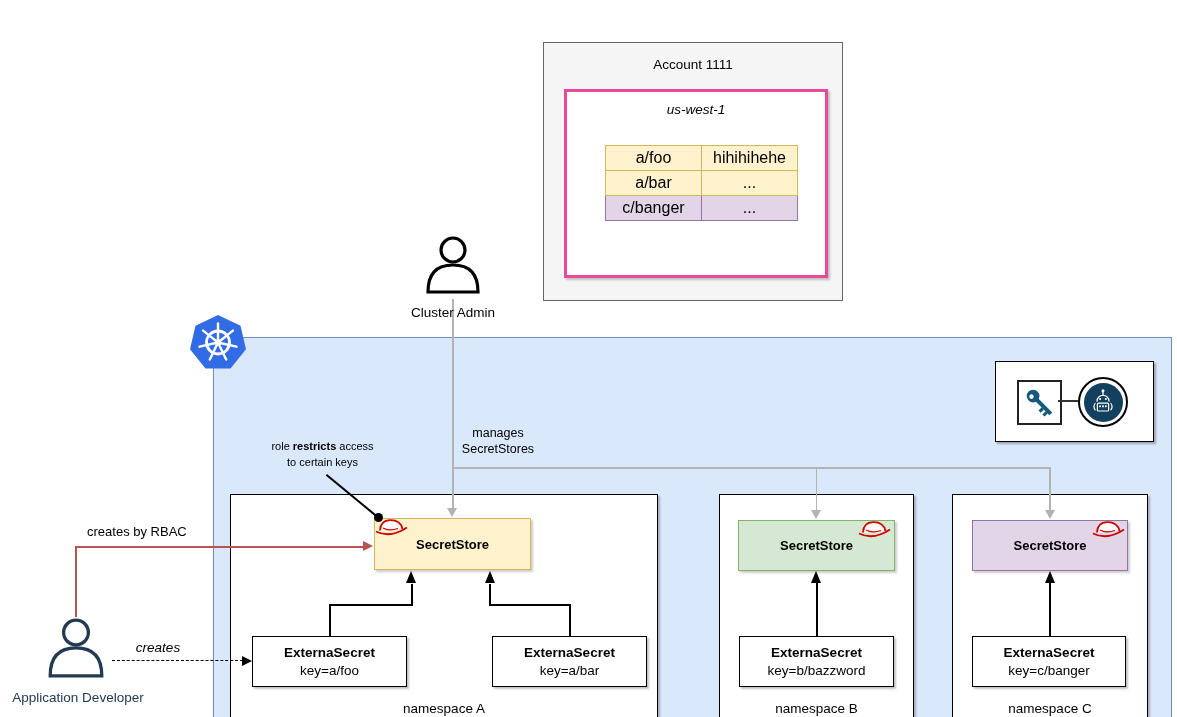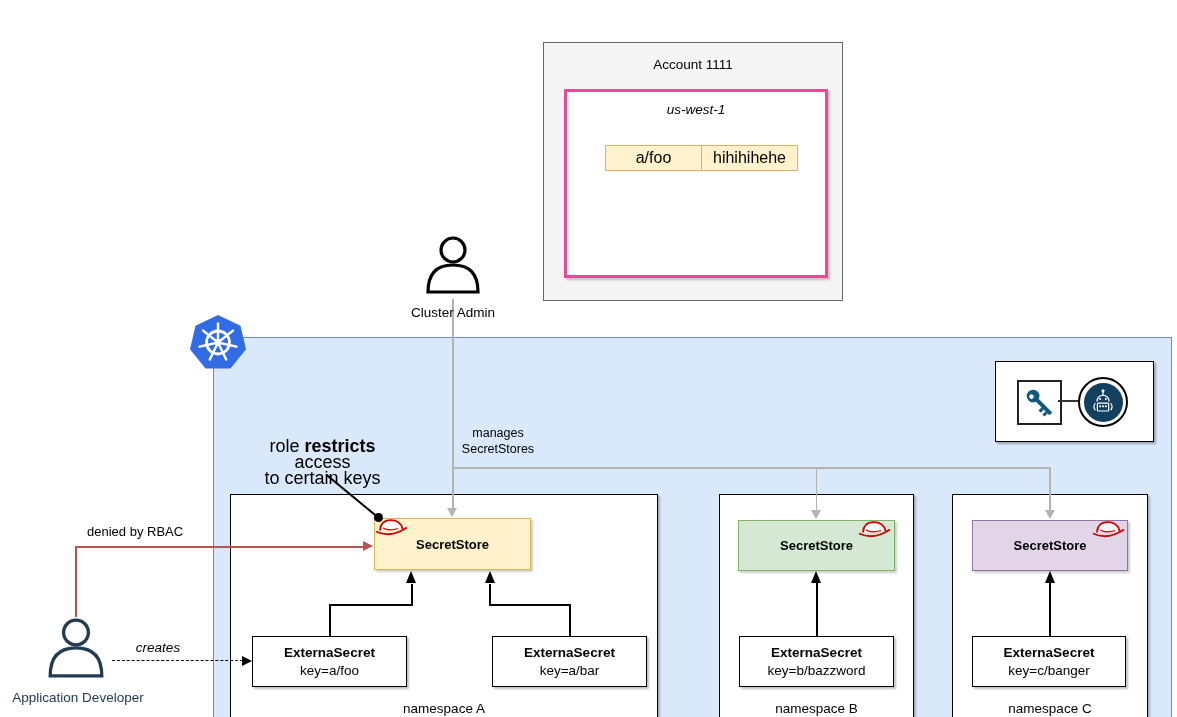--- a/index.html
+++ b/index.html
@@ -89,20 +89,28 @@
   <div class="abs account">
     <div class="abs account-title">Account 1111</div>
     <div class="abs region-box">
       <div class="abs region-name">us-west-1</div>
       <table class="secrets">
         <tbody>
             <tr>
           <td class="c-yellow">a/foo</td>
           <td class="c-yellow">hihihihehe</td>
         </tr>
+        <tr>
+          <td class="c-yellow">a/bar</td>
+          <td class="c-yellow">...</td>
+        </tr>
+        <tr>
+          <td class="c-purple">c/banger</td>
+          <td class="c-purple">...</td>
+        </tr>
       </tbody>
         </table>
     </div>
   </div>
 
   <div class="abs person" style="left:421px;top:197px;width:64px;height:64px;color:#000;">
     <svg width="64" height="64" viewBox="0 0 64 64">
       <circle cx="32" cy="15" r="12" fill="#fff" stroke="currentColor" stroke-width="3.2"></circle>
       <path d="M7 57 C7 36 18 30 32 30 C46 30 57 36 57 57 Z" fill="#fff" stroke="currentColor" stroke-width="3.2"></path>
     </svg>
@@ -115,21 +123,21 @@
   <div class="abs gline" style="left:815.5px;top:429px;width:1.6px;height:44px;"></div>
   <div class="abs arr arr-down-g" style="left:811px;top:472px;"></div>
   <div class="abs gline" style="left:1049px;top:429px;width:1.6px;height:44px;"></div>
   <div class="abs arr arr-down-g" style="left:1044.5px;top:472px;"></div>
 
   <div class="abs lbl center" style="left:450px;top:387px;width:96px;font-size:12.5px;">
     <span>manages</span><br>
     <span>SecretStores</span>
   </div>
 
-  <div class="abs lbl center" style="left:240px;top:400px;width:165px;font-size:18px;">
+  <div class="abs lbl center" style="left:240px;top:400px;width:165px;font-size:11px;">
     <span>role </span><b>restricts</b><span> access</span><br>
     <span>to certain keys</span>
   </div>
   <div class="abs ann-line"></div>
   <div class="abs dot" style="left:374px;top:475px;"></div>
 
   <div class="abs ns-box" style="left:230px;top:456px;width:426px;height:229px;">
     <div class="ns-label">namespace A</div>
   </div>
   <div class="abs store store-a">SecretStore</div>
@@ -232,19 +240,19 @@
     <svg width="66" height="68" viewBox="0 0 64 64">
       <circle cx="32" cy="15" r="12" fill="#fff" stroke="currentColor" stroke-width="3.2"></circle>
       <path d="M7 57 C7 36 18 30 32 30 C46 30 57 36 57 57 Z" fill="#fff" stroke="currentColor" stroke-width="3.2"></path>
     </svg>
   </div>
   <div class="abs lbl center navy" style="left:0px;top:652px;width:156px;font-size:13.5px;">Application Developer</div>
 
   <div class="abs rline" style="left:75px;top:508px;width:1.6px;height:71px;"></div>
   <div class="abs rline" style="left:75px;top:508px;width:290px;height:1.6px;"></div>
   <div class="abs arr arr-right-r" style="left:363px;top:503px;"></div>
-  <div class="abs lbl" style="left:87px;top:486px;">denied by RBAC</div>
+  <div class="abs lbl" style="left:87px;top:486px;">creates by RBAC</div>
 
   <div class="abs dashed" style="left:112px;top:622px;width:131px;"></div>
   <div class="abs arr arr-right-b" style="left:242px;top:617.5px;"></div>
   <div class="abs lbl center italic" style="left:118px;top:602px;width:80px;font-size:13.5px;">creates</div>
 
 </div>
 
 </body></html>

